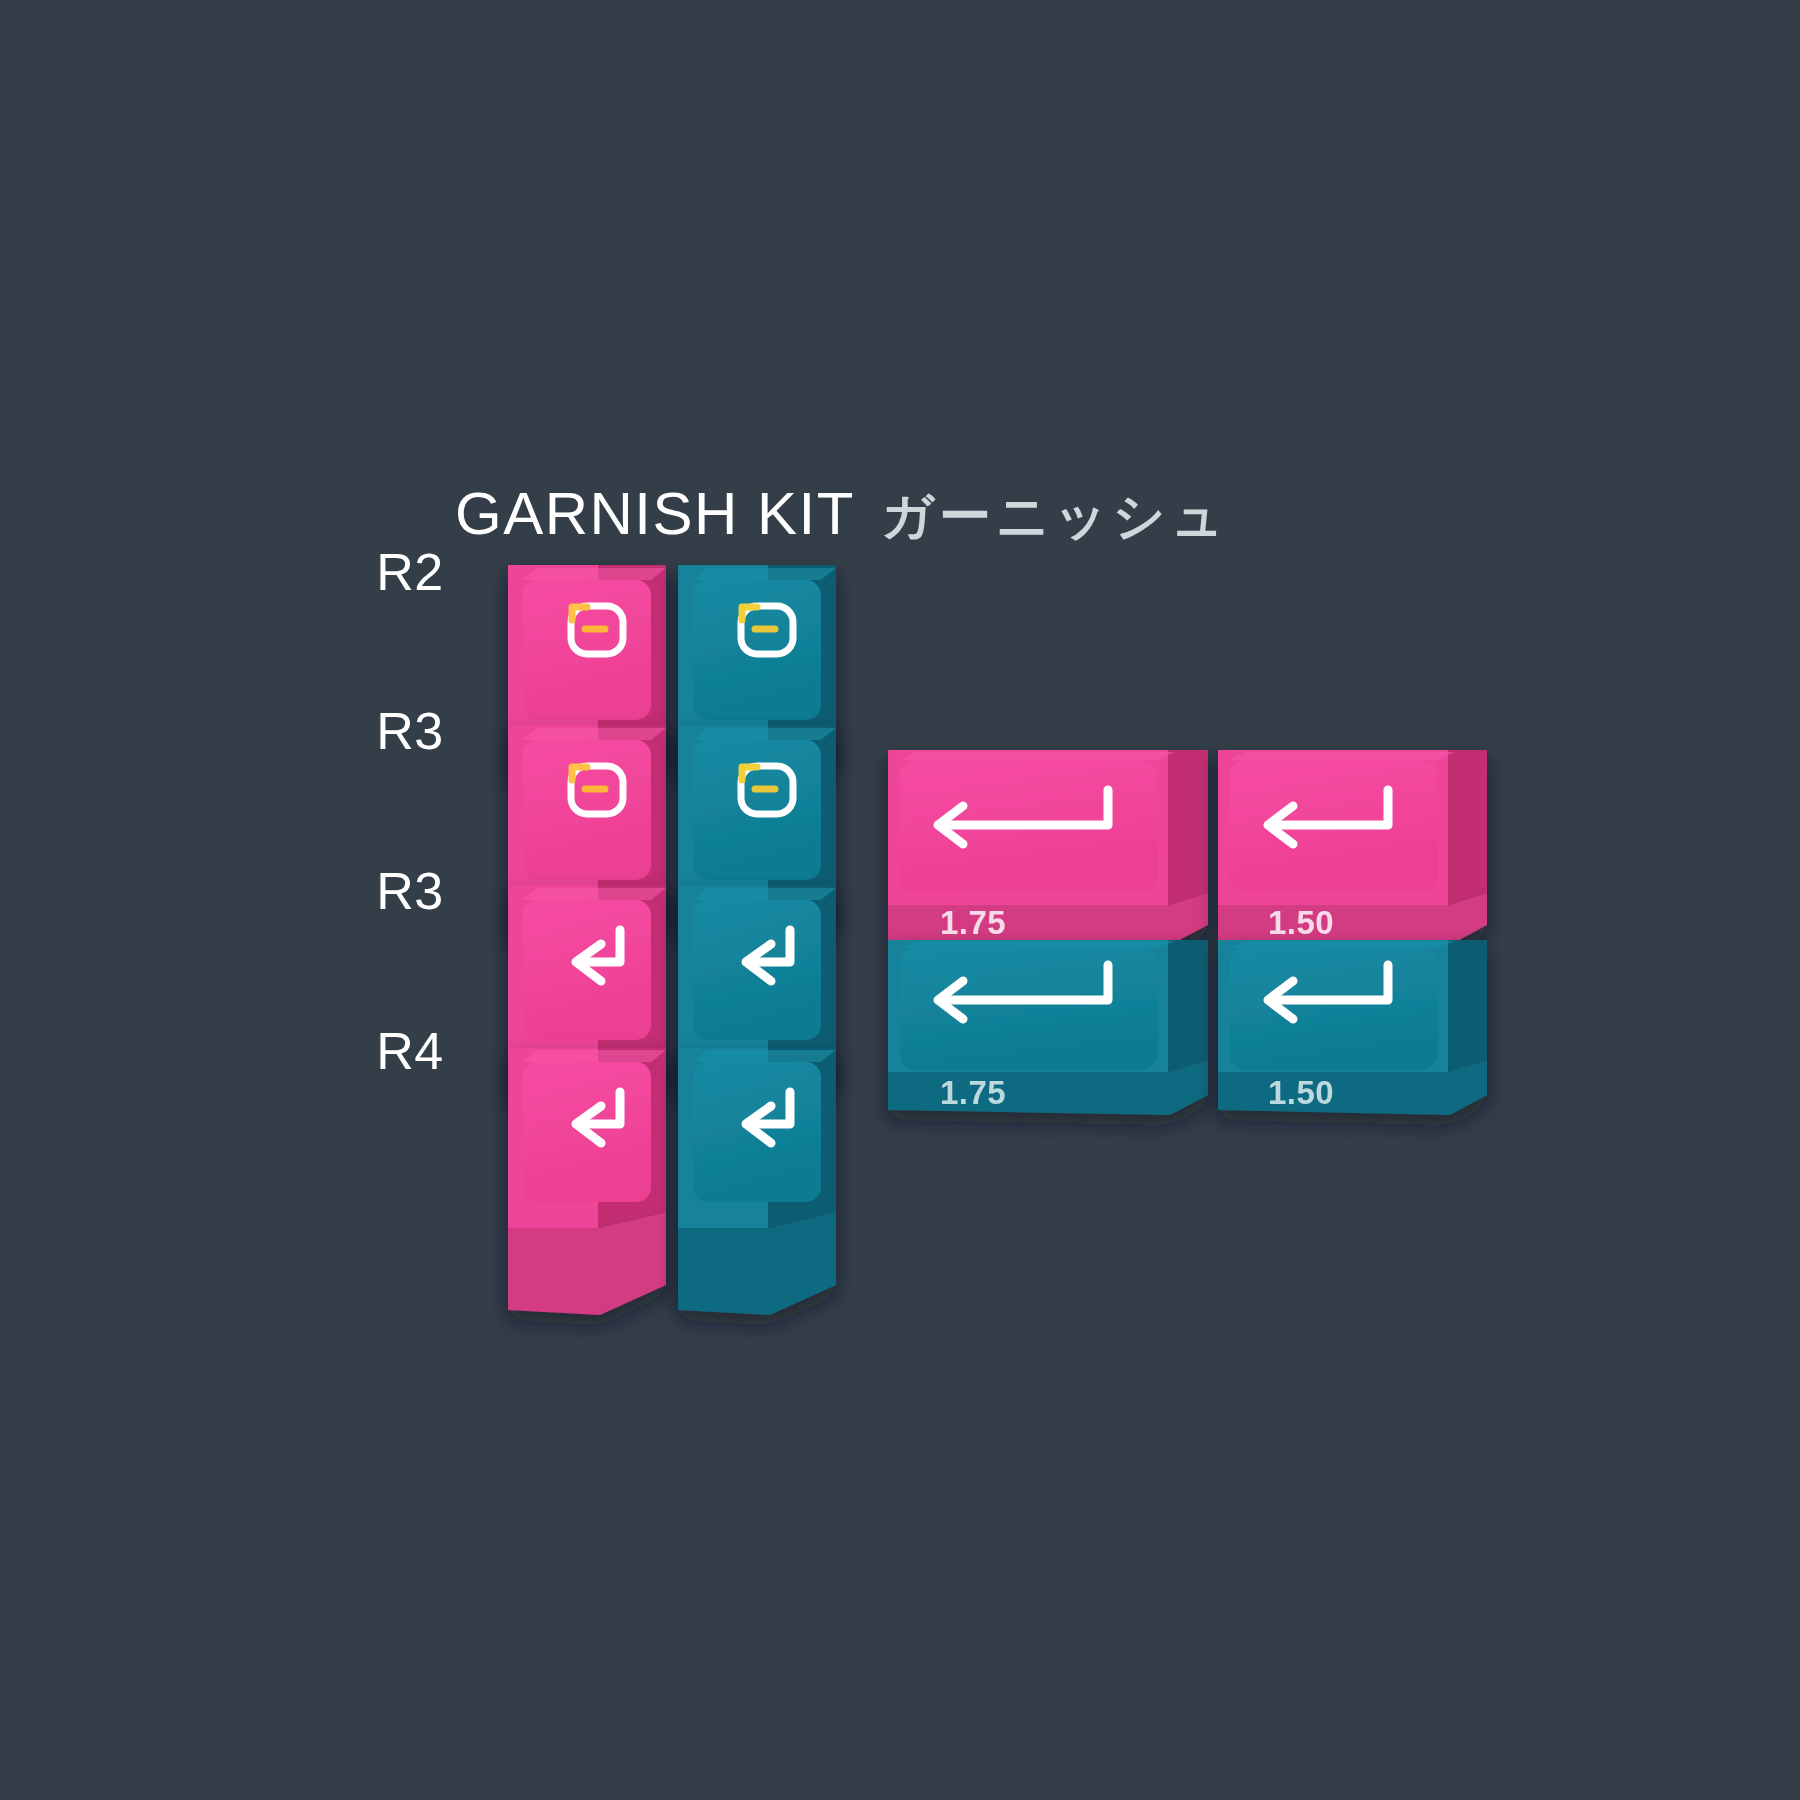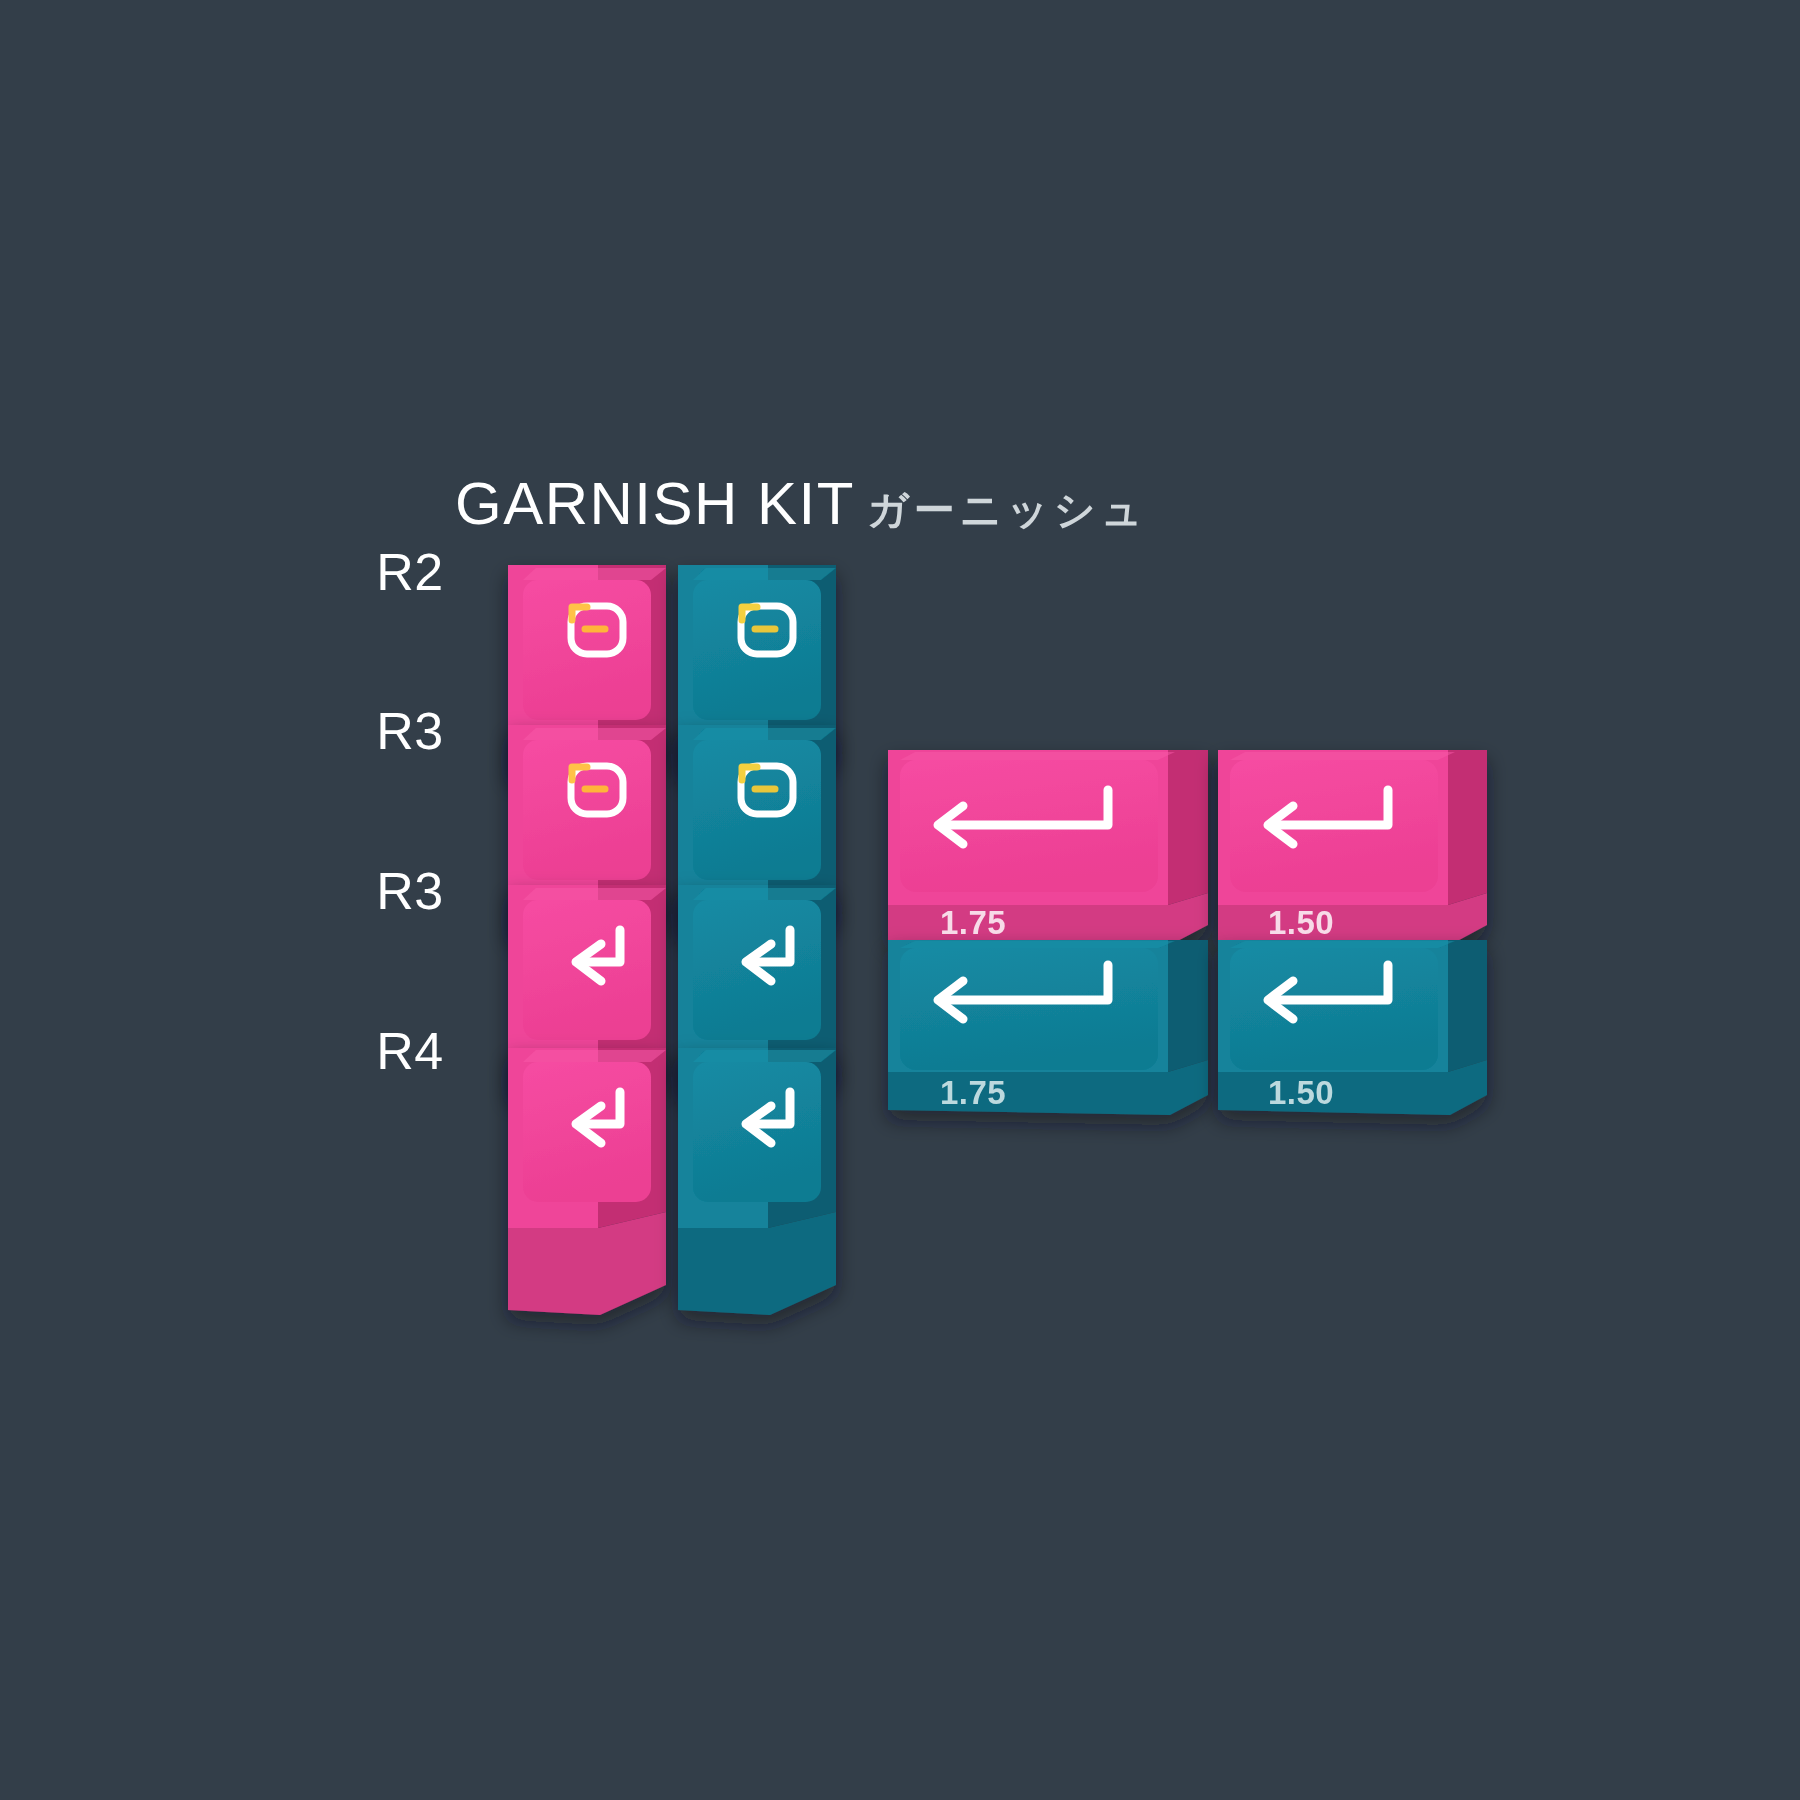--- a/index.html
+++ b/index.html
@@ -10,32 +10,32 @@
     font-family:"Liberation Sans","DejaVu Sans",sans-serif;
     overflow:hidden;
     position:relative;
   }
   #stage{position:absolute;inset:0;}
 
   
   .title-row{
     position:absolute;
     left:455px; top:455px;
-    display:flex; align-items:baseline; gap:12px;
+    display:flex; align-items:baseline; gap:26px;
     white-space:nowrap;
   }
   .title-main{
     font-size:60px;
     font-weight:400;
     letter-spacing:1.5px;
     color:#ffffff;
     line-height:1;
   }
   .title-jp{
-    font-size:41px;
+    font-size:52px;
     font-weight:700;
     letter-spacing:5px;
     color:#cfd6da;
     line-height:1;
     font-family:"DejaVu Sans","Liberation Sans",sans-serif;
     margin-top:35px;
   }
 
   
   .row-label{

